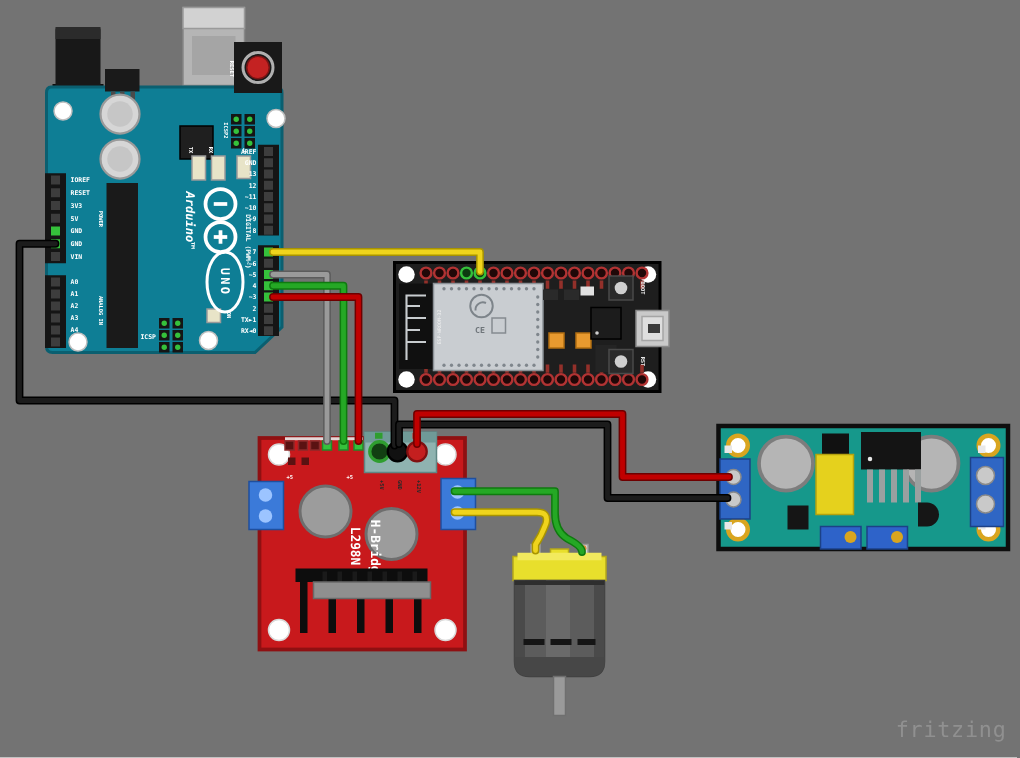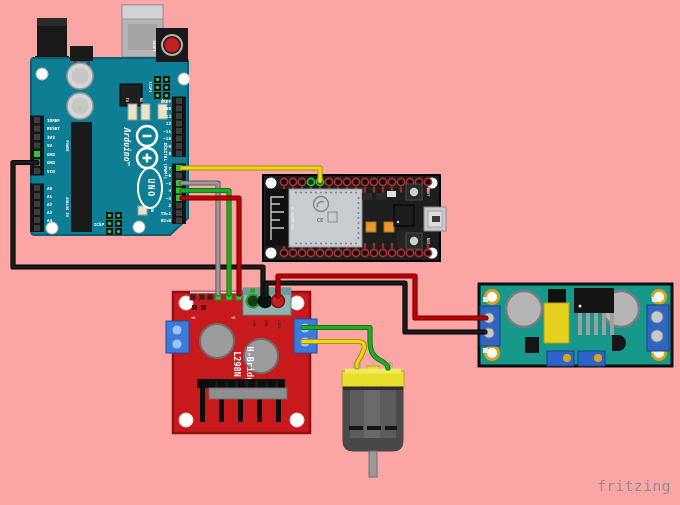--- a/index.html
+++ b/index.html
@@ -1,16 +1,16 @@
 <!DOCTYPE html>
 <html><head>
 <meta charset="utf-8">
 <style>
   html,body{margin:0;padding:0;background:#fff;}
-  .stage{position:relative;width:680px;height:505px;background:#fca5a5;overflow:hidden;
+  .stage{position:relative;width:680px;height:505px;background:#737373;overflow:hidden;
          font-family:"DejaVu Sans",sans-serif;}
   svg{position:absolute;left:0;top:0;}
   text{font-family:"DejaVu Sans Mono","Liberation Mono",monospace;}
   .silk{fill:#ffffff;}
   .t4{font-size:4.3px;font-weight:bold;}
   .t35{font-size:3.6px;font-weight:bold;}
   .t8{font-size:8px;font-weight:bold;}
   .dark{fill:#2a2a2a;}
   .wire{fill:none;stroke-linecap:round;stroke-linejoin:round;}
 </style>

